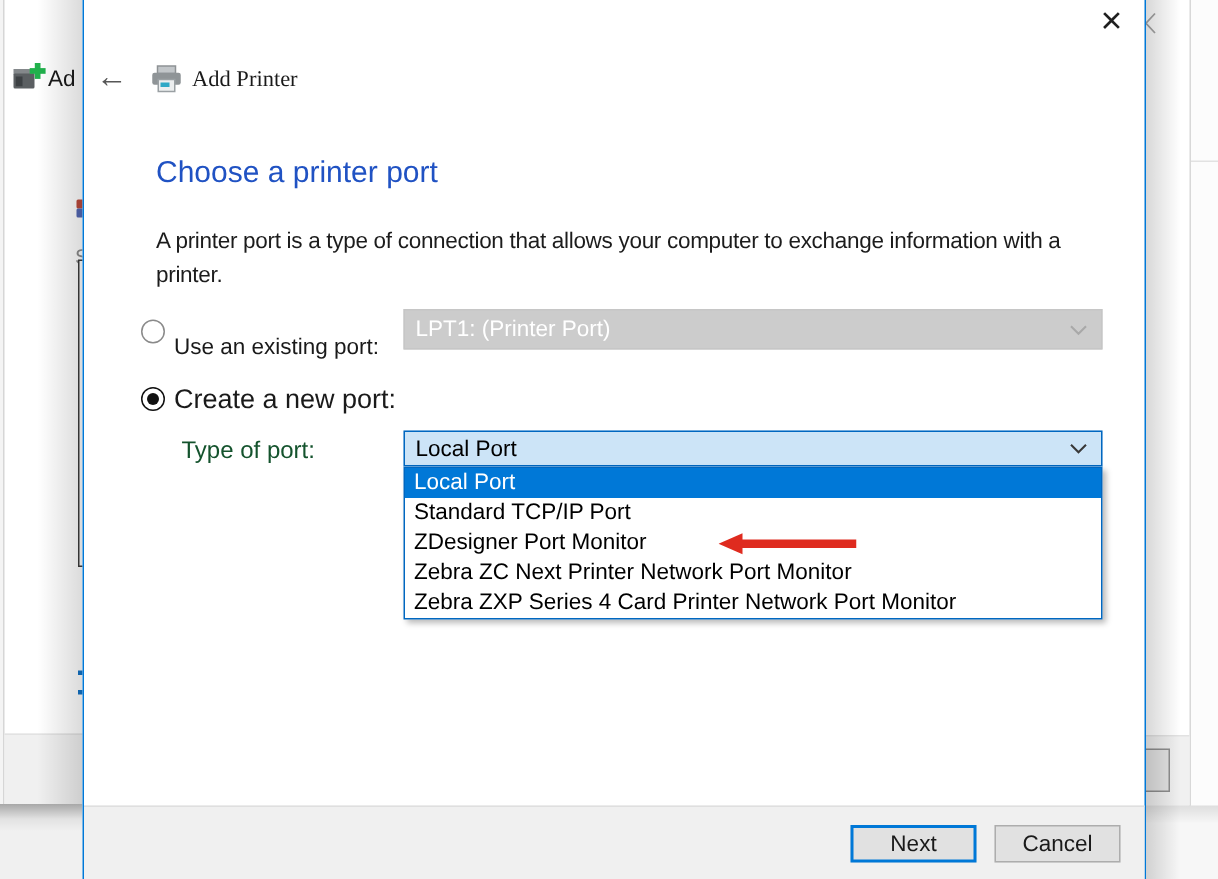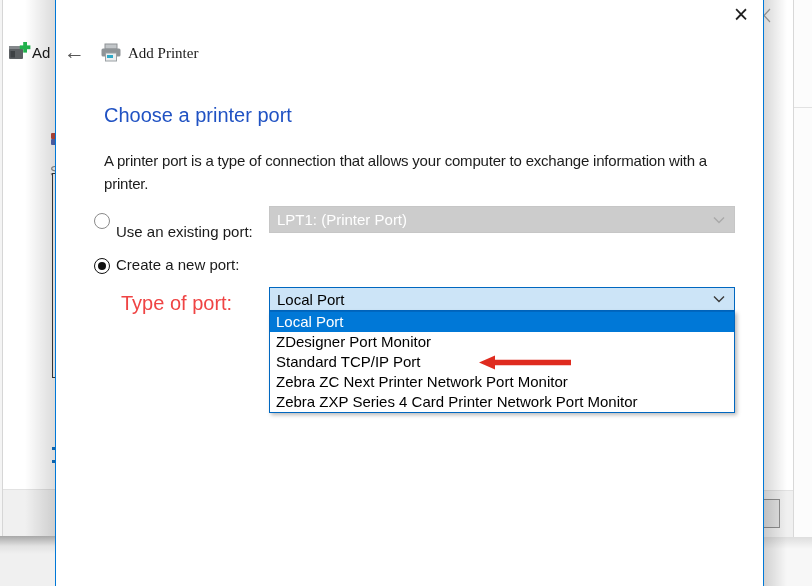--- a/index.html
+++ b/index.html
@@ -50,29 +50,29 @@
   .heading{left:48px;top:104px;font-size:20px;}
   .para{left:48px;top:149px;width:648px;font-size:15px;line-height:23px;color:#1c1c1c;letter-spacing:-0.2px;}
 
   .radio{width:14px;height:14px;border-radius:50%;display:flex;align-items:center;justify-content:center;background:#fff;}
   .radio.unchecked{border:1px solid #8a8a8a;}
   .radio.checked{border:1px solid #111;}
   .radio.checked::after{content:'';width:8px;height:8px;border-radius:50%;background:#111;}
   .radio1{left:38px;top:213px;}
   .radio2{left:38px;top:258px;}
   .radio1-label{left:60px;top:211px;font-size:15px;color:#1a1a1a;margin-top:12px;}
-  .radio2-label{left:60px;top:256px;font-size:15px;color:#1a1a1a;}
+  .radio2-label{left:60px;top:256px;font-size:18px;color:#1a1a1a;}
 
   .combo{box-sizing:border-box;font-size:15px;display:flex;align-items:center;}
   .combo-disabled{left:213px;top:206px;width:466px;height:27px;background:#cccccc;border:1px solid #c6c6c6;color:#ffffff;}
   .combo-open{left:213px;top:287px;width:466px;height:24px;background:#cce4f7;border:1px solid #0067c0;color:#000;}
   .combo .txt{padding-left:7px;flex:1;white-space:nowrap;overflow:hidden;}
   .combo .chev{padding-right:9px;display:flex;}
 
-  .type-label{left:65px;top:292px;font-size:20px;color:#ef4444;}
+  .type-label{left:65px;top:292px;font-size:16px;color:#14532d;}
 
   .portlist{left:213px;top:311px;width:466px;background:#fff;border:1px solid #0067c0;
             box-shadow:2px 2px 4px rgba(0,0,0,.28);box-sizing:border-box;}
   .portlist .item{height:20px;line-height:20px;font-size:15px;color:#000;padding:0 6px;white-space:nowrap;overflow:hidden;}
   .portlist .item.selected{background:#0078d7;color:#fff;}
 
   .annot-arrow{left:423px;top:355px;z-index:4;}
 
   .footer{left:0;top:537px;width:707px;height:49px;background:#f0f0f0;border-top:1px solid #dfdfdf;}
   .btn{position:absolute;top:12px;height:25px;box-sizing:border-box;font-size:15px;color:#1a1a1a;
@@ -160,27 +160,31 @@
       <span class="txt">Local Port</span>
       <span class="chev">
         <svg width="12" height="8">
             <polyline points="1,1.5 6,6.5 11,1.5" fill="none" stroke="#3a3a3a" stroke-width="1.4"></polyline>
           </svg>
       </span>
     </div>
 
     <div class="abs portlist">
       <div class="item selected">Local Port</div>
+      <div class="item">Standard TCP/IP Port</div>
       <div class="item">ZDesigner Port Monitor</div>
-      <div class="item">Standard TCP/IP Port</div>
       <div class="item">Zebra ZC Next Printer Network Port Monitor</div>
       <div class="item">Zebra ZXP Series 4 Card Printer Network Port Monitor</div>
     </div>
 
     <span class="abs annot-arrow">
       <svg width="92" height="15">
           <polygon points="0,7.5 16,0.5 16,4.7 92,4.7 92,10.3 16,10.3 16,14.5" fill="#df2b1f"></polygon>
         </svg>
     </span>
 
+    <div class="abs footer">
+      <div class="btn btn-next">Next</div>
+      <div class="btn btn-cancel">Cancel</div>
+    </div>
   </div>
 
 </div>
 
 </body></html>

